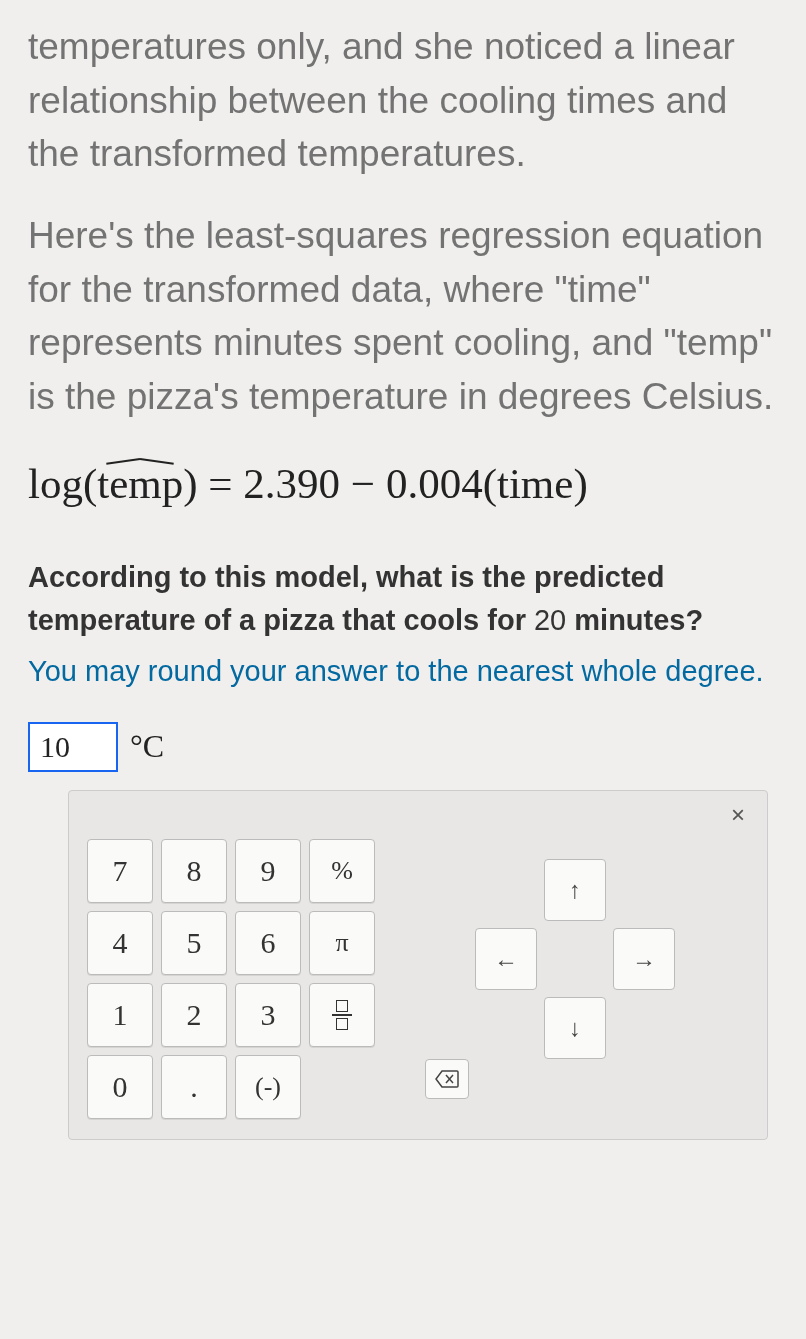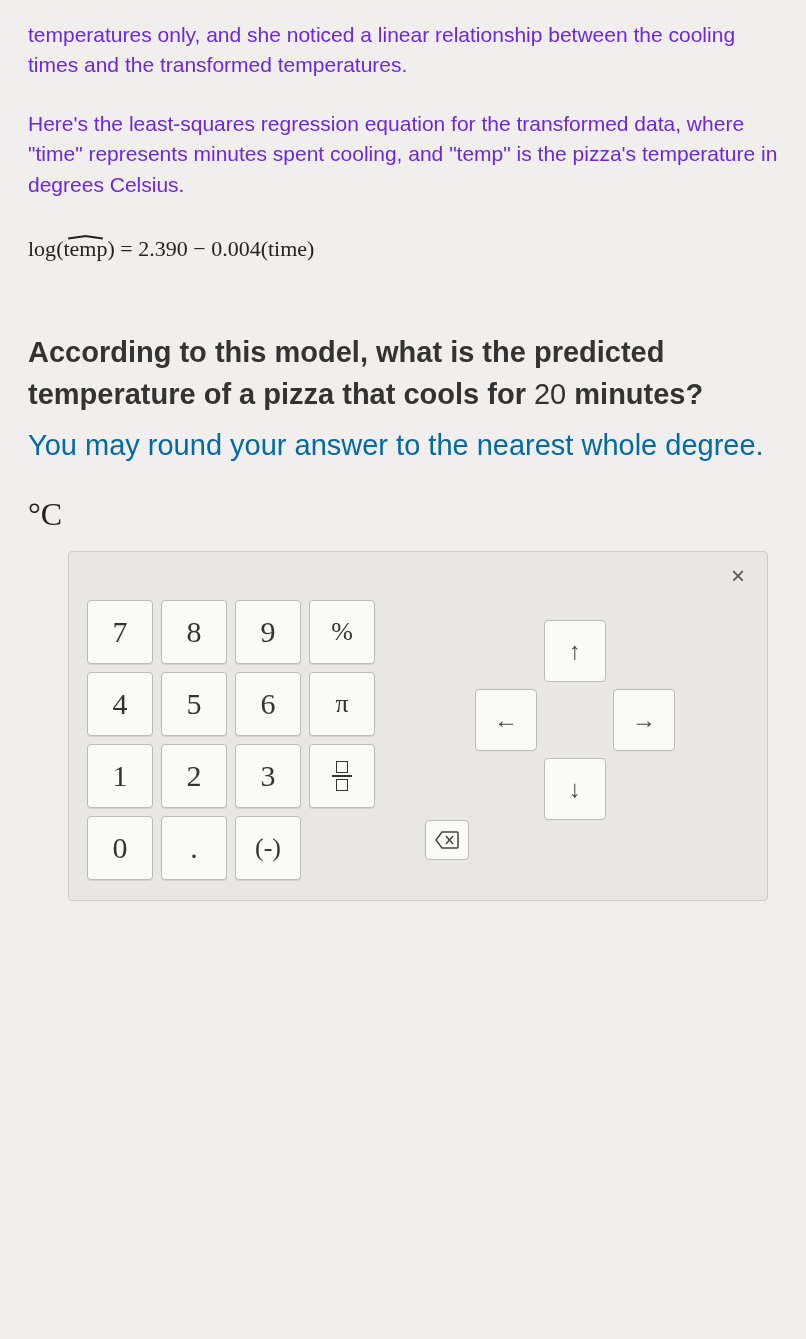--- a/index.html
+++ b/index.html
@@ -4,29 +4,29 @@
 <style>
   * { box-sizing: border-box; margin: 0; padding: 0; }
   body {
     font-family: -apple-system, BlinkMacSystemFont, 'Segoe UI', Arial, sans-serif;
     background: #f0efed;
     width: 806px;
     padding: 20px 28px;
     color: #222;
   }
   .para {
-    font-size: 21px;
+    font-size: 37px;
     line-height: 1.45;
     margin-bottom: 28px;
-    color: #6d28d9;
+    color: #737373;
   }
   .equation {
     font-family: 'Times New Roman', serif;
-    font-size: 22px;
-    margin: 36px 0 69px 0;
+    font-size: 43px;
+    margin: 36px 0 48px 0;
     color: #222;
     position: relative;
   }
   .hat-wrap { position: relative; display: inline-block; }
   .hat {
     position: absolute;
     top: -8px; left: 10%;
     width: 80%; height: 14px;
   }
   .hat::before {
@@ -181,20 +181,21 @@
   <span>log</span><span>(</span><span class="hat-wrap"><span class="hat"></span><span>temp</span></span><span>)</span><span> = </span><span>2.390</span><span> − </span><span>0.004</span><span>(</span><span>time</span><span>)</span>
 </div>
 
 <div class="question">
   <span>According to this model, what is the predicted temperature of a pizza that cools for </span><span class="nval">20</span><span> minutes?</span>
 </div>
 
 <div class="hint">You may round your answer to the nearest whole degree.</div>
 
 <div class="answer-row">
+  <input class="answer-input" value="10" style="">
   <span class="unit">°C</span>
 </div>
 
 <div class="keypad-panel">
   <div class="keypad-header">
     <div class="close-btn">×</div>
   </div>
   <div class="keypad-body">
     <div class="numpad">
       <div class="key">7</div>

